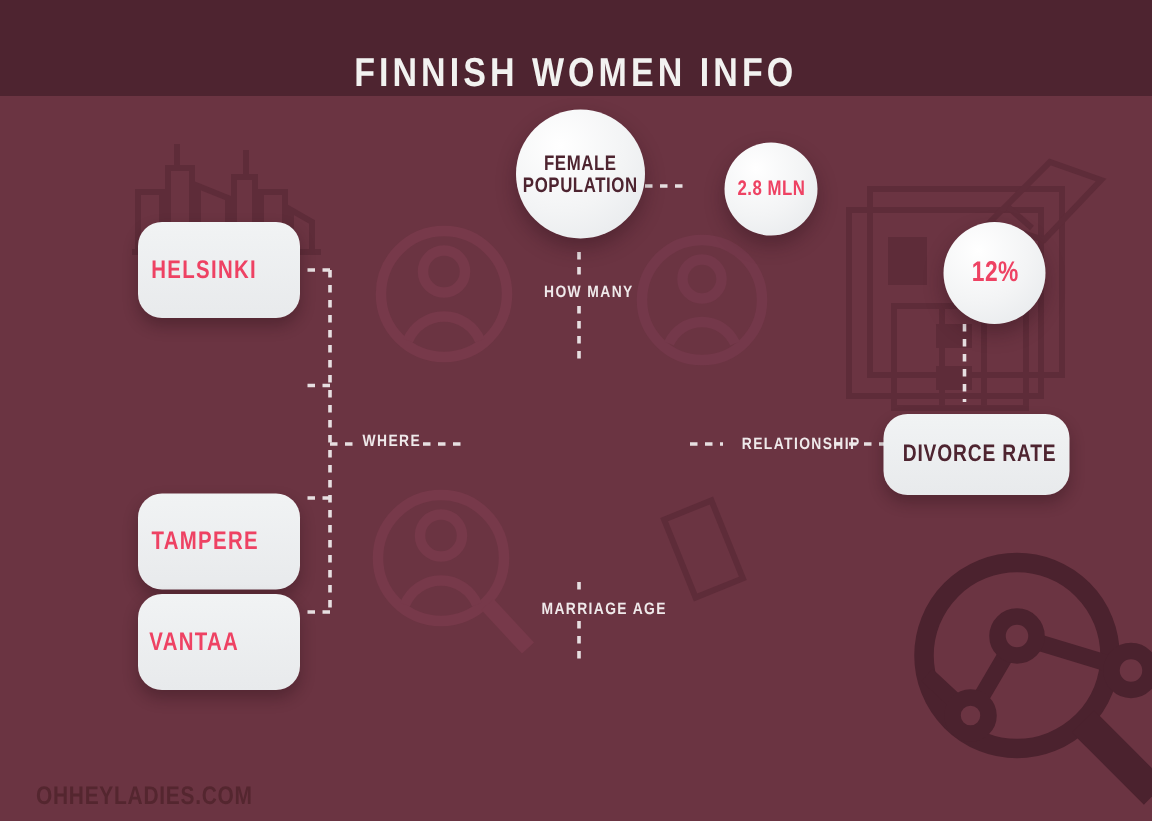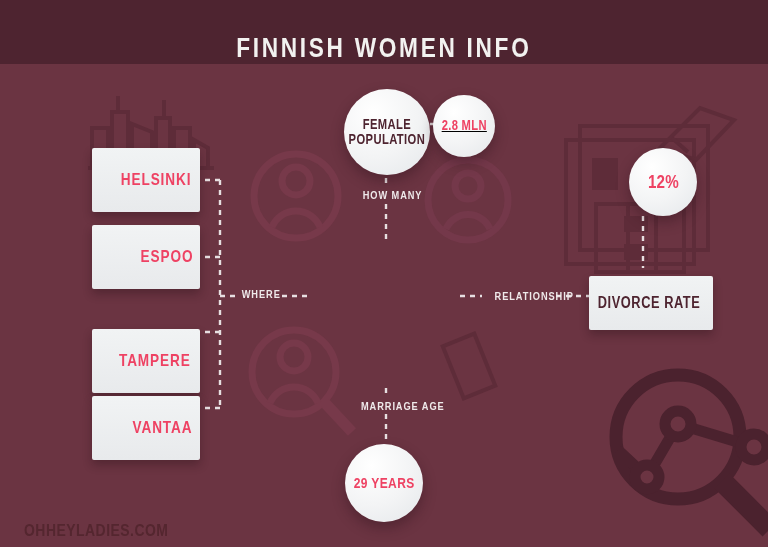--- a/index.html
+++ b/index.html
@@ -70,26 +70,26 @@
     background: radial-gradient(circle at 34% 28%, #ffffff 0%, #f3f4f5 52%, #e4e7ea 100%);
     box-shadow: 0 6px 13px rgba(35,12,20,0.34);
     display: flex;
     align-items: center;
     justify-content: center;
     text-align: center;
     z-index: 20;
   }
   .pill {
     position: absolute;
-    border-radius: 2px;
+    border-radius: 16px;
     background: linear-gradient(180deg, #f1f3f4 0%, #e8eaec 100%);
     box-shadow: 0 5px 10px rgba(35,12,20,0.32);
     display: flex;
     align-items: center;
-    justify-content: flex-end;
+    justify-content: flex-start;
     text-align: center;
     z-index: 20;
   }
 
   .label-cond {
     font-family: "Liberation Sans Narrow", "Liberation Sans", sans-serif;
     font-weight: bold;
     text-transform: uppercase;
     transform: scaleX(0.80);
     white-space: nowrap;
@@ -115,33 +115,33 @@
   }
   #research-bubble .label-cond {
     color: #4e2430;
     font-size: 30px;
     letter-spacing: 0.6px;
     transform: scaleX(0.86);
   }
 
   
   #female-pop-bubble {
-    left: 344px; top: 89px;
+    left: 344px; top: 73px;
     width: 86px; height: 86px;
   }
   #female-pop-bubble .label-cond {
     color: #4e2430;
     font-size: 14px;
     letter-spacing: 0.5px;
   }
 
   
   #population-value-bubble {
-    left: 433px; top: 95px;
-    width: 62px; height: 62px; text-decoration: underline;
+    left: 483px; top: 95px;
+    width: 62px; height: 62px;
   }
   #population-value-bubble .label-cond {
     color: #ee4263;
     font-size: 14px;
     letter-spacing: 0.4px;
   }
 
   
   #divorce-value-bubble {
     left: 629px; top: 148px;
@@ -299,23 +299,20 @@
       <path d="M430 124 H460"></path>
 
       <path d="M386 388 V398"></path>
       <path d="M386 414 V444"></path>
     </g>
   </svg>
 
   <div class="pill city-btn" id="city-0">
     <span class="label-cond">HELSINKI</span>
   </div>
-  <div class="pill city-btn" id="city-1">
-    <span class="label-cond">ESPOO</span>
-  </div>
   <div class="pill city-btn" id="city-2">
     <span class="label-cond">TAMPERE</span>
   </div>
   <div class="pill city-btn" id="city-3">
     <span class="label-cond">VANTAA</span>
   </div>
 
   <div class="edge-label" id="label-where">WHERE</div>
   <div class="edge-label" id="label-relationship">RELATIONSHIP</div>
   <div class="edge-label" id="label-how-many">HOW MANY</div>
@@ -332,19 +329,16 @@
     <span class="label-cond">2.8 MLN</span>
   </div>
 
   <div class="bubble" id="divorce-value-bubble">
     <span class="label-cond">12%</span>
   </div>
   <div class="pill" id="divorce-rate-pill">
     <span class="label-cond">DIVORCE RATE</span>
   </div>
 
-  <div class="bubble" id="marriage-value-bubble">
-    <span class="label-cond">29 YEARS</span>
-  </div>
 
   <div id="watermark">OHHEYLADIES.COM</div>
 
 </div>
 
 </body></html>

